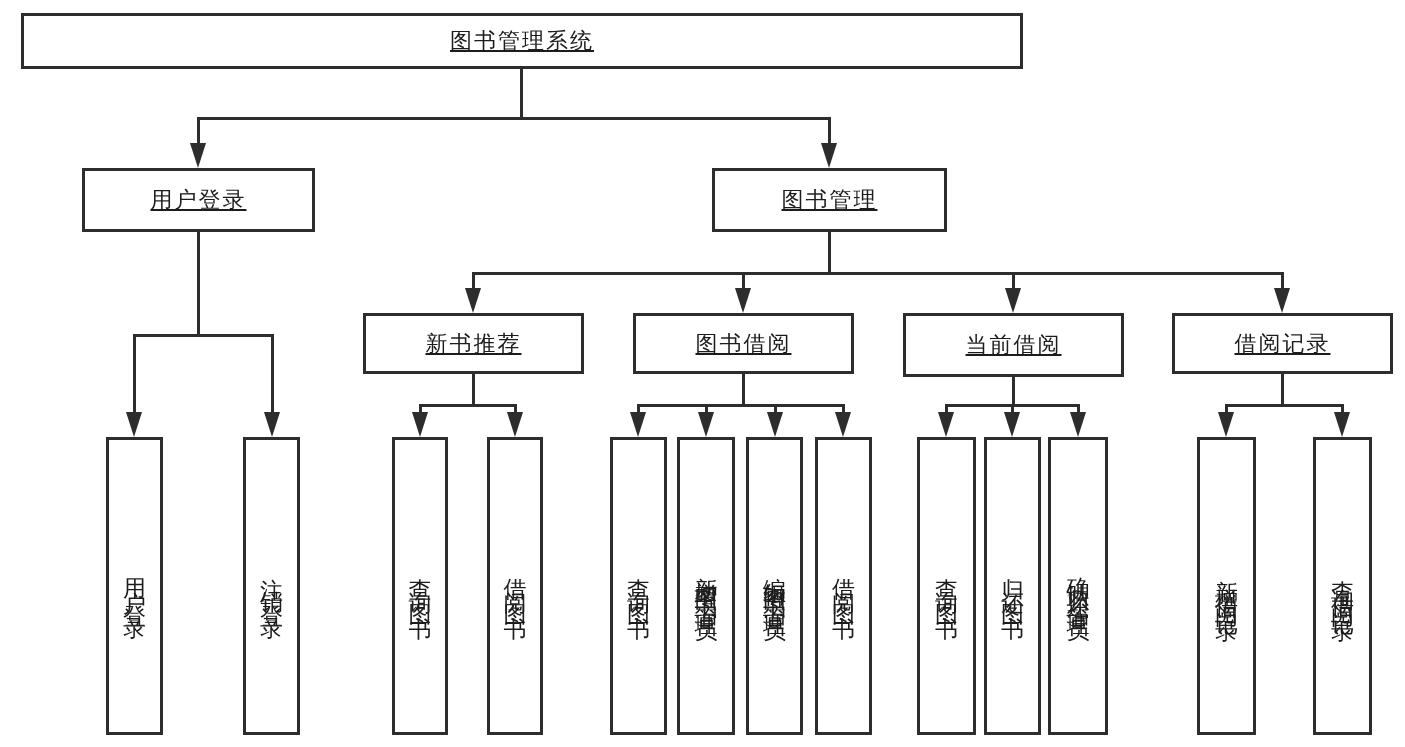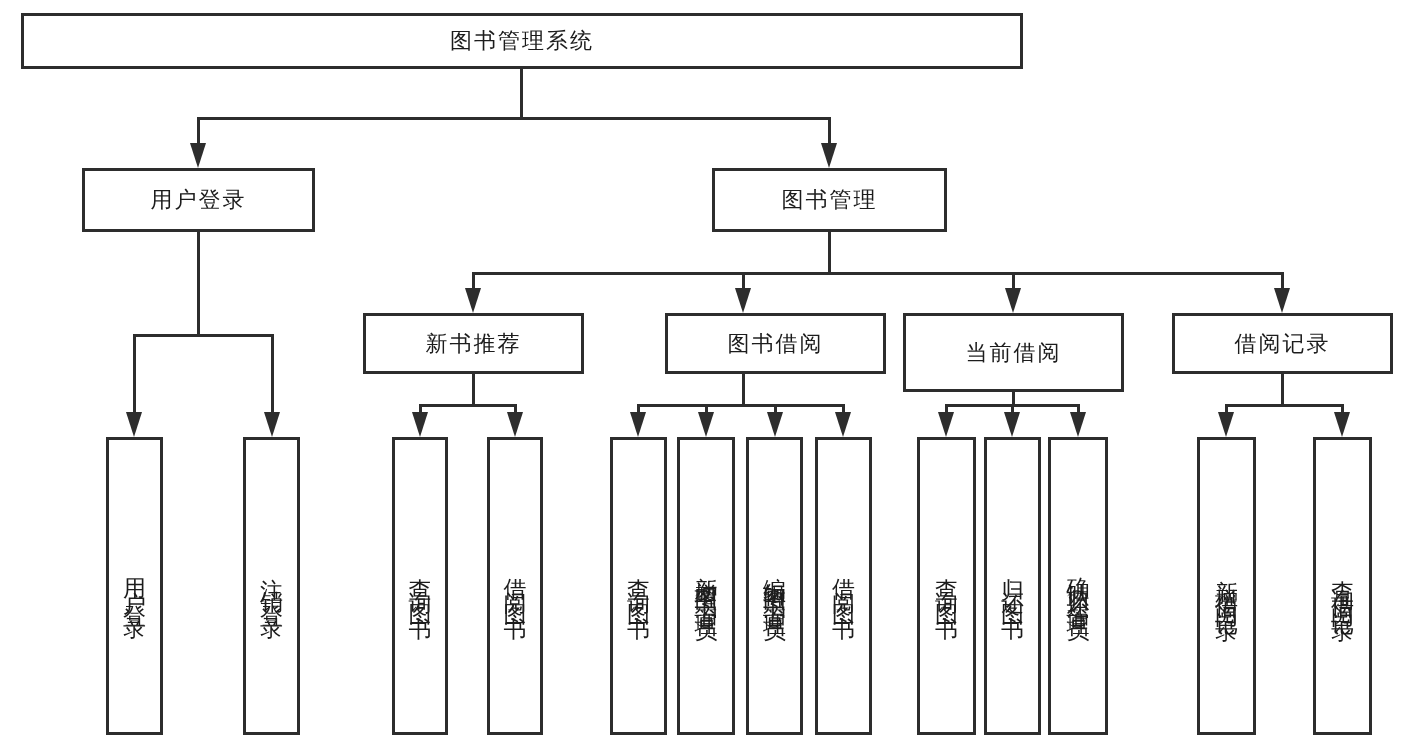--- a/index.html
+++ b/index.html
@@ -18,20 +18,21 @@
     background: #ffffff;
     display: flex;
     align-items: center;
     justify-content: center;
     color: #1c1c1c;
   }
   .node.h .lbl {
     font-size: 22px;
     letter-spacing: 2px;
     white-space: nowrap;
+    text-decoration: underline;
   }
   .node.v .lbl {
     writing-mode: vertical-lr;
     text-orientation: mixed;
     font-size: 23px;
     line-height: 1;
   }
   .ls-wide   { letter-spacing: 13px; }
   .ls-mid    { letter-spacing: 8px;  }
   .ls-narrow { letter-spacing: 6px;  }
@@ -120,24 +121,24 @@
     </div>
     <div class="node h" style="left: 82px; top: 168px; width: 233px; height: 64px;">
       <span class="lbl">用户登录</span>
     </div>
     <div class="node h" style="left: 363px; top: 313px; width: 221px; height: 61px;">
       <span class="lbl">新书推荐</span>
     </div>
     <div class="node h" style="left: 712px; top: 168px; width: 235px; height: 64px;">
       <span class="lbl">图书管理</span>
     </div>
-    <div class="node h" style="left: 633px; top: 313px; width: 221px; height: 61px; margin-left: 32px;">
+    <div class="node h" style="left: 633px; top: 313px; width: 221px; height: 61px;">
       <span class="lbl">图书借阅</span>
     </div>
-    <div class="node h" style="left: 903px; top: 313px; width: 221px; height: 79px;">
+    <div class="node h" style="left: 903px; top: 313px; width: 221px; height: 64px;">
       <span class="lbl">当前借阅</span>
     </div>
     <div class="node h" style="left: 1172px; top: 313px; width: 221px; height: 61px;">
       <span class="lbl">借阅记录</span>
     </div>
     <div class="node v" style="left: 106px; top: 437px; width: 57px; height: 298px;">
       <span class="lbl ls-wide">用户登录</span>
     </div>
     <div class="node v" style="left: 243px; top: 437px; width: 57px; height: 298px;">
       <span class="lbl ls-wide">注销登录</span>

